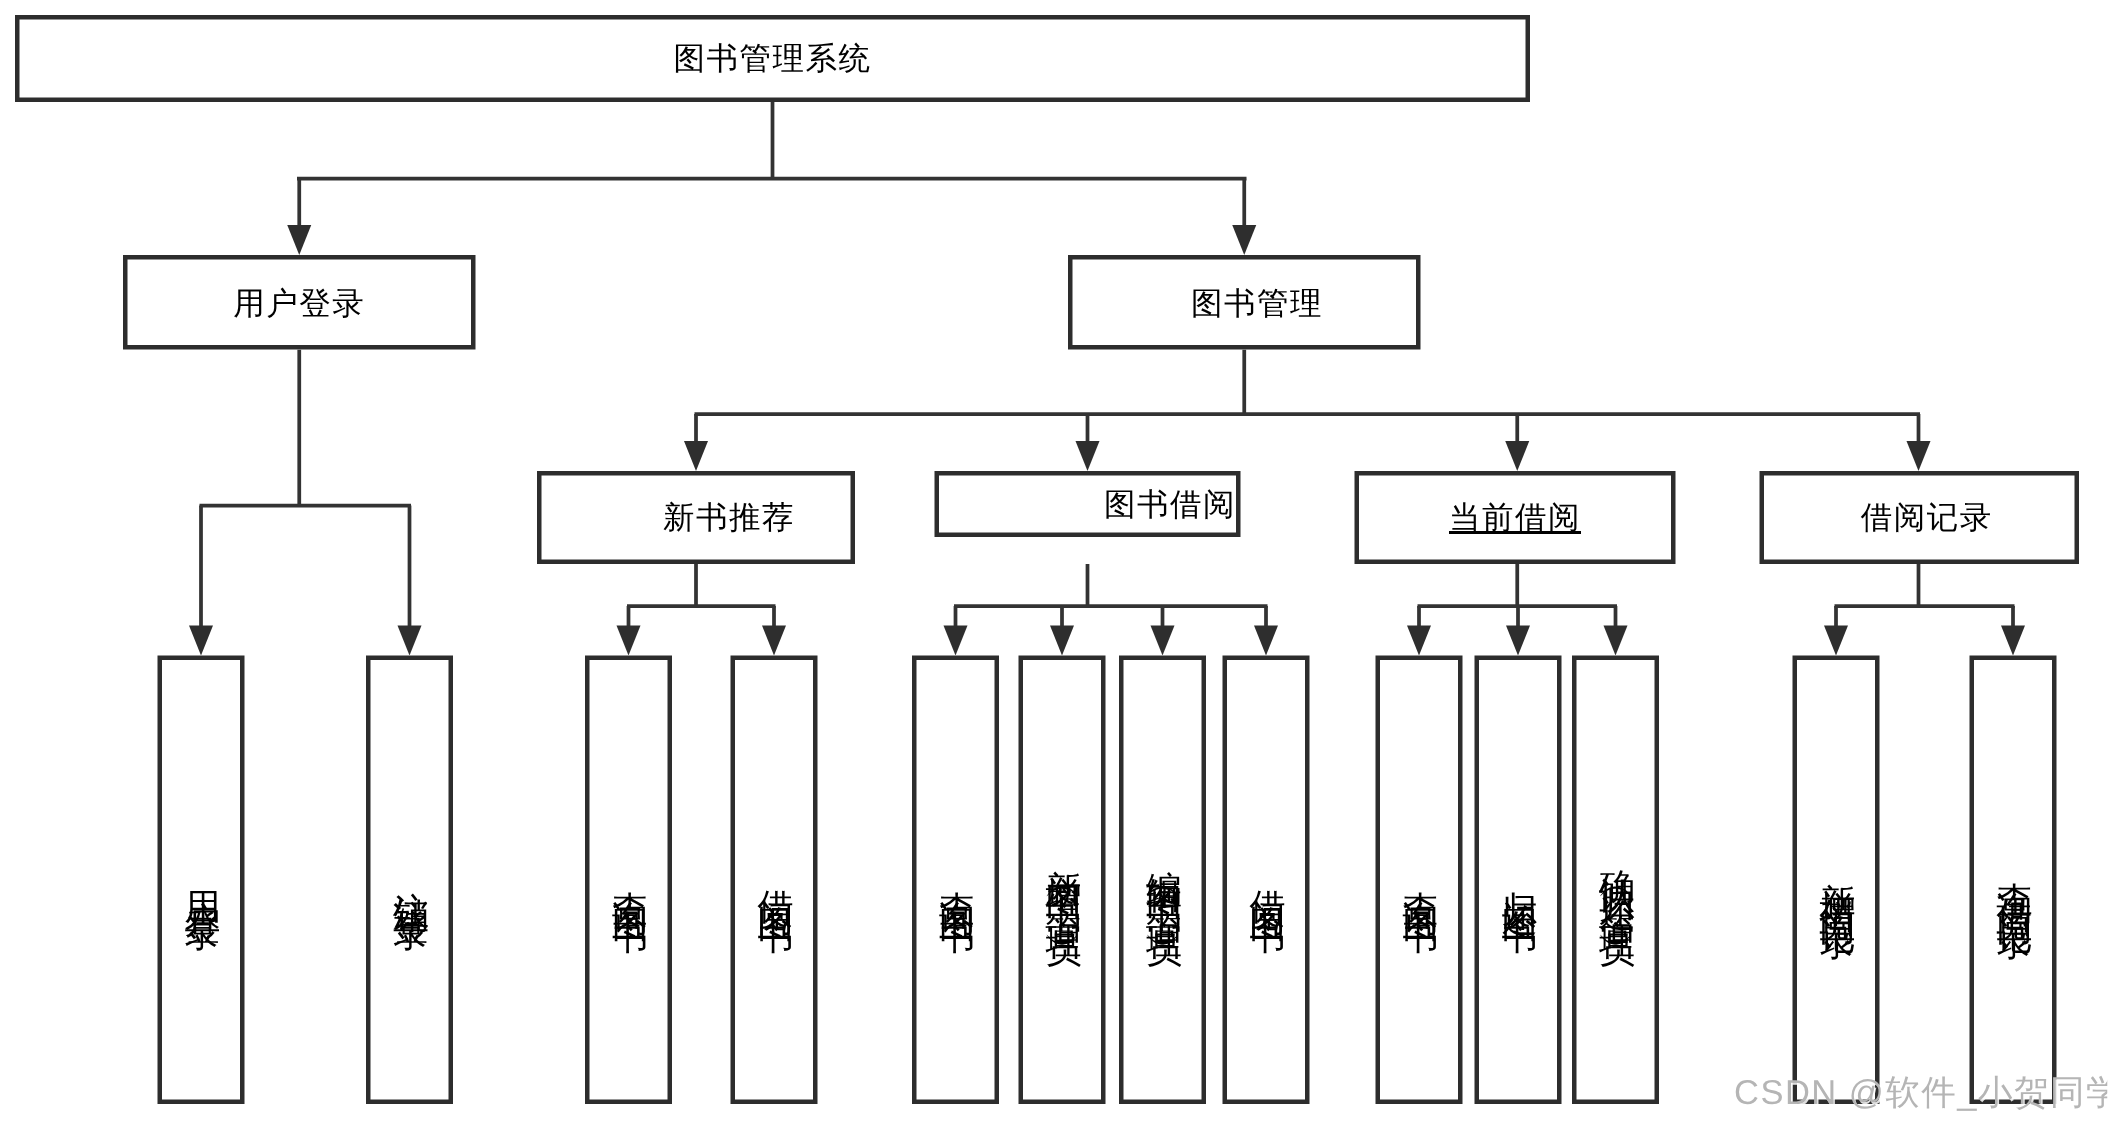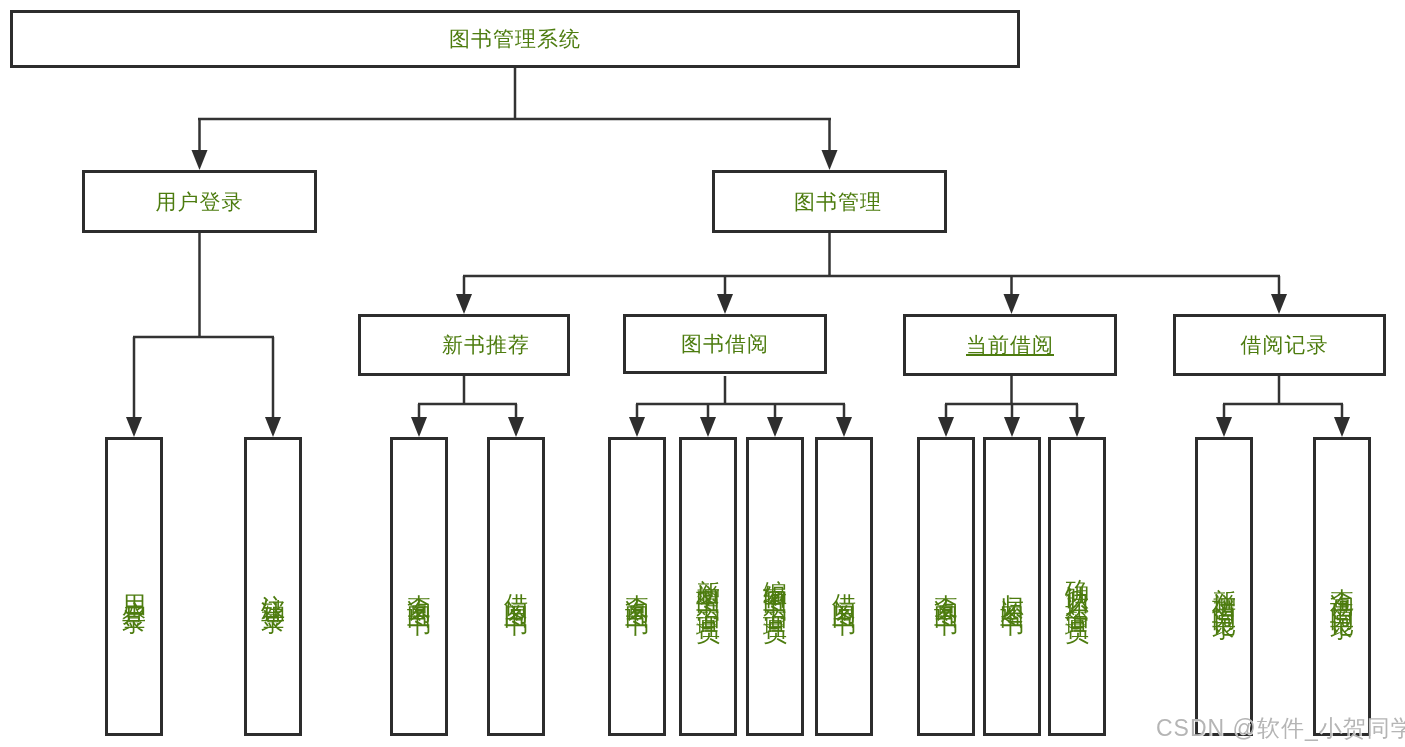--- a/index.html
+++ b/index.html
@@ -20,21 +20,21 @@
   #connectors line { stroke: #333333; stroke-width: 2.5; }
   #connectors polygon { fill: #2e2e2e; }
   .box {
     position: absolute;
     box-sizing: border-box;
     background: #ffffff;
     border: 3px solid #2d2d2d;
     display: flex;
     align-items: center;
     justify-content: center;
-    color: #4d7c0f;
+    color: #000000;
     z-index: 2;
   }
   .hbox { font-size: 21px; letter-spacing: 1px; }
   .leaf {
     border-width: 3px;
     font-size: 24px;
   }
   .leaf .vtext {
     writing-mode: vertical-rl;
     text-orientation: mixed;
@@ -141,21 +141,21 @@
   <div class="box hbox" style="left:82px; top:170px; width:235px; height:63px;">
     <span>用户登录</span>
   </div>
   <div class="box hbox" style="left:712px; top:170px; width:235px; height:63px;padding-left:17px;">
     <span>图书管理</span>
   </div>
 
   <div class="box hbox" style="left:358px; top:314px; width:212px; height:62px;padding-left:44px;">
     <span>新书推荐</span>
   </div>
-  <div class="box hbox" style="left:623px; top:314px; width:204px; height:60px;">
+  <div class="box hbox" style="left:623px; top:314px; width:204px; height:44px;justify-content:flex-end;">
     <span>图书借阅</span>
   </div>
   <div class="box hbox" style="left:903px; top:314px; width:214px; height:62px;text-decoration:underline;">
     <span>当前借阅</span>
   </div>
   <div class="box hbox" style="left:1173px; top:314px; width:213px; height:62px;padding-left:10px;">
     <span>借阅记录</span>
   </div>
 
   <div class="box leaf" style="left:105px; top:437px; width:58px; height:299px;">

